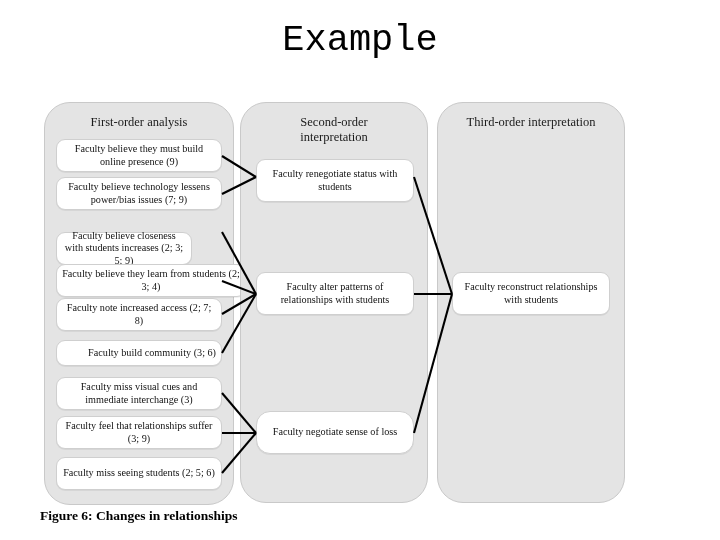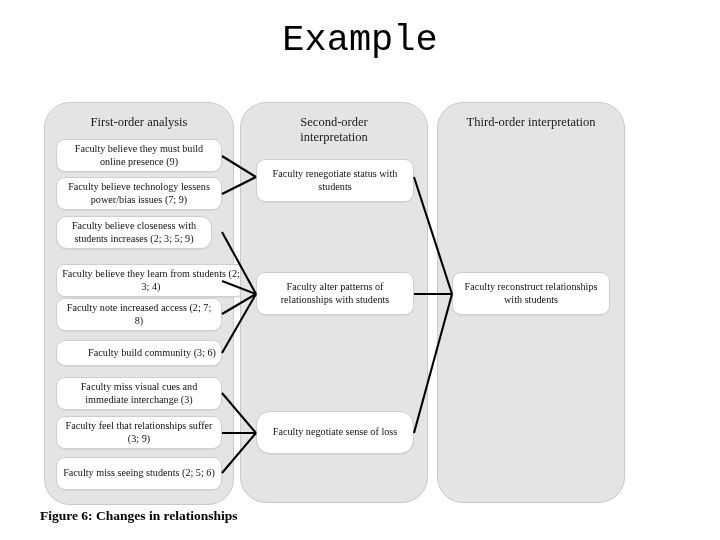--- a/index.html
+++ b/index.html
@@ -108,21 +108,21 @@
       <span>First-order analysis</span>
     </div>
   </div>
 
   <div class="node" style="left:56px; top:139px; width:166px; height:33px;">
     <span>Faculty believe they must build online presence (9)</span>
   </div>
   <div class="node" style="left:56px; top:177px; width:166px; height:33px;">
     <span>Faculty believe technology lessens power/bias issues (7; 9)</span>
   </div>
-  <div class="node" style="left:56px; top:216px; width:156px; height:33px;border-radius:11px;">
+  <div class="node" style="left:56px; top:232px; width:136px; height:33px;">
     <span>Faculty believe closeness with students increases (2; 3; 5; 9)</span>
   </div>
   <div class="node" style="left:56px; top:264px; width:190px; height:33px;align-items:center;">
     <span>Faculty believe they learn from students (2; 3; 4)</span>
   </div>
   <div class="node" style="left:56px; top:298px; width:166px; height:33px;">
     <span>Faculty note increased access (2; 7; 8)</span>
   </div>
   <div class="node" style="left:56px; top:340px; width:166px; height:26px;justify-content:flex-end;">
     <span>Faculty build community (3; 6)</span>

